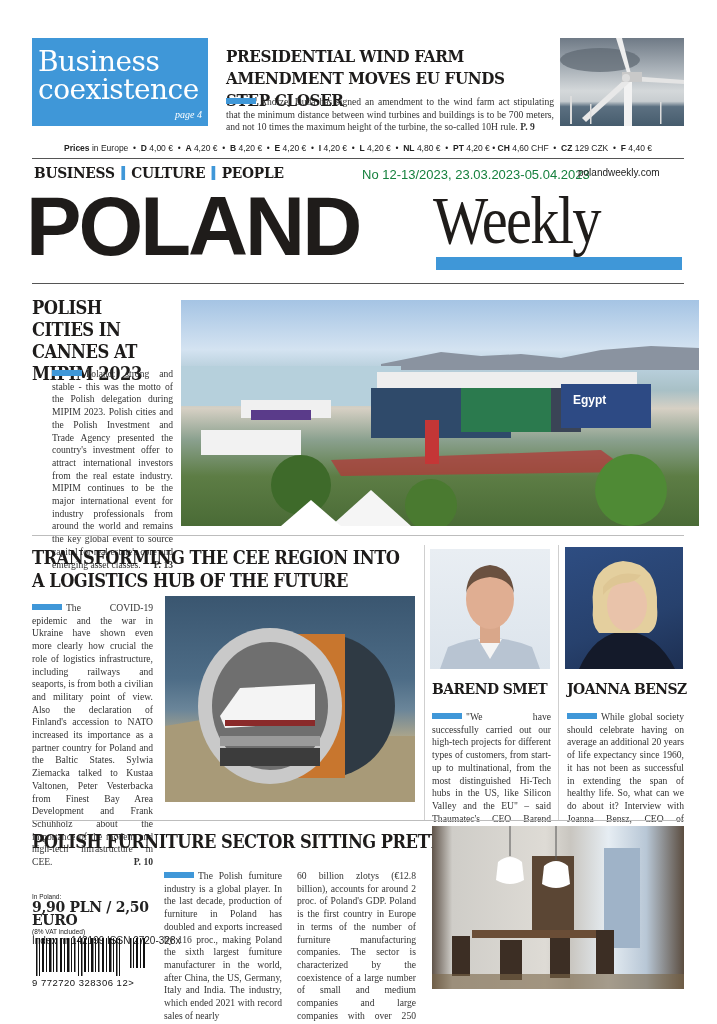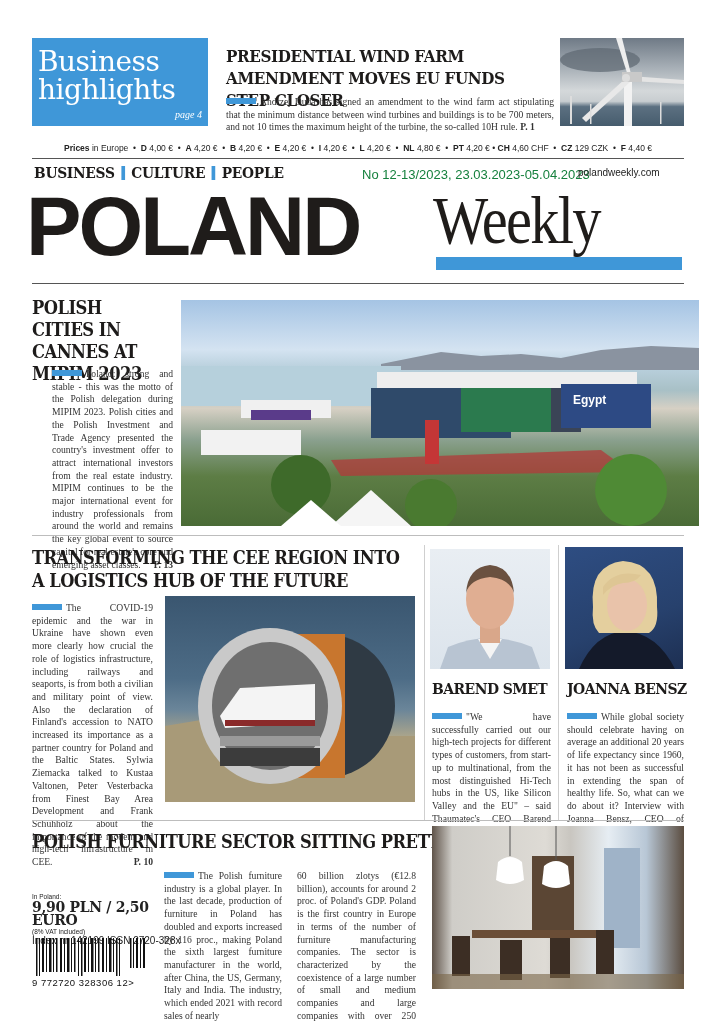--- a/index.html
+++ b/index.html
@@ -73,28 +73,28 @@
   .price-block .big { font-family: "DejaVu Serif", serif; font-weight: bold; font-size: 14px; line-height: 13px; letter-spacing: -0.3px; }
   .price-block .idx { font-size: 10px; line-height: 10px; white-space: nowrap; }
   .barcode { left: 34px; top: 938px; width: 118px; height: 38px; }
   .barcode-num { left: 32px; top: 977px; width: 124px; font-family: "Liberation Sans", sans-serif; font-size: 9.5px; letter-spacing: 0.5px; white-space: nowrap; color: #111; }
 </style>
 </head>
 <body>
 
 <div class="abs biz-box">
   <div class="t1">Business</div>
-  <div class="t2">highlights</div>
+  <div class="t2">coexistence</div>
   <div class="pg">page 4</div>
 </div>
 
 <div class="abs top-head">PRESIDENTIAL WIND FARM AMENDMENT MOVES EU FUNDS STEP CLOSER</div>
 <div class="abs top-body body">
   <span class="blue-bar"></span><span>Andrzej Duda has signed an amendment to the wind farm act stipulating that the minimum distance between wind turbines and buildings is to be 700 meters, and not 10 times the maximum height of the turbine, the so-called 10H rule.</span>
-  <b>P. 1</b>
+  <b>P. 9</b>
 </div>
 
 <div class="abs wind-img">
   <svg width="124" height="88" viewBox="0 0 124 88">
     <ellipse cx="40" cy="22" rx="40" ry="12" fill="#5c6670" opacity="0.7"></ellipse>
     <rect x="64" y="42" width="8" height="46" fill="#f2f2f2"></rect>
     <polygon points="68,38 56,0 62,0 71,36" fill="#eeeeee"></polygon>
     <polygon points="66,40 22,80 26,84 70,44" fill="#e8e8e8"></polygon>
     <polygon points="70,38 124,42 124,46 70,43" fill="#e4e4e4"></polygon>
     <rect x="62" y="34" width="20" height="10" fill="#c9c9c9"></rect>

